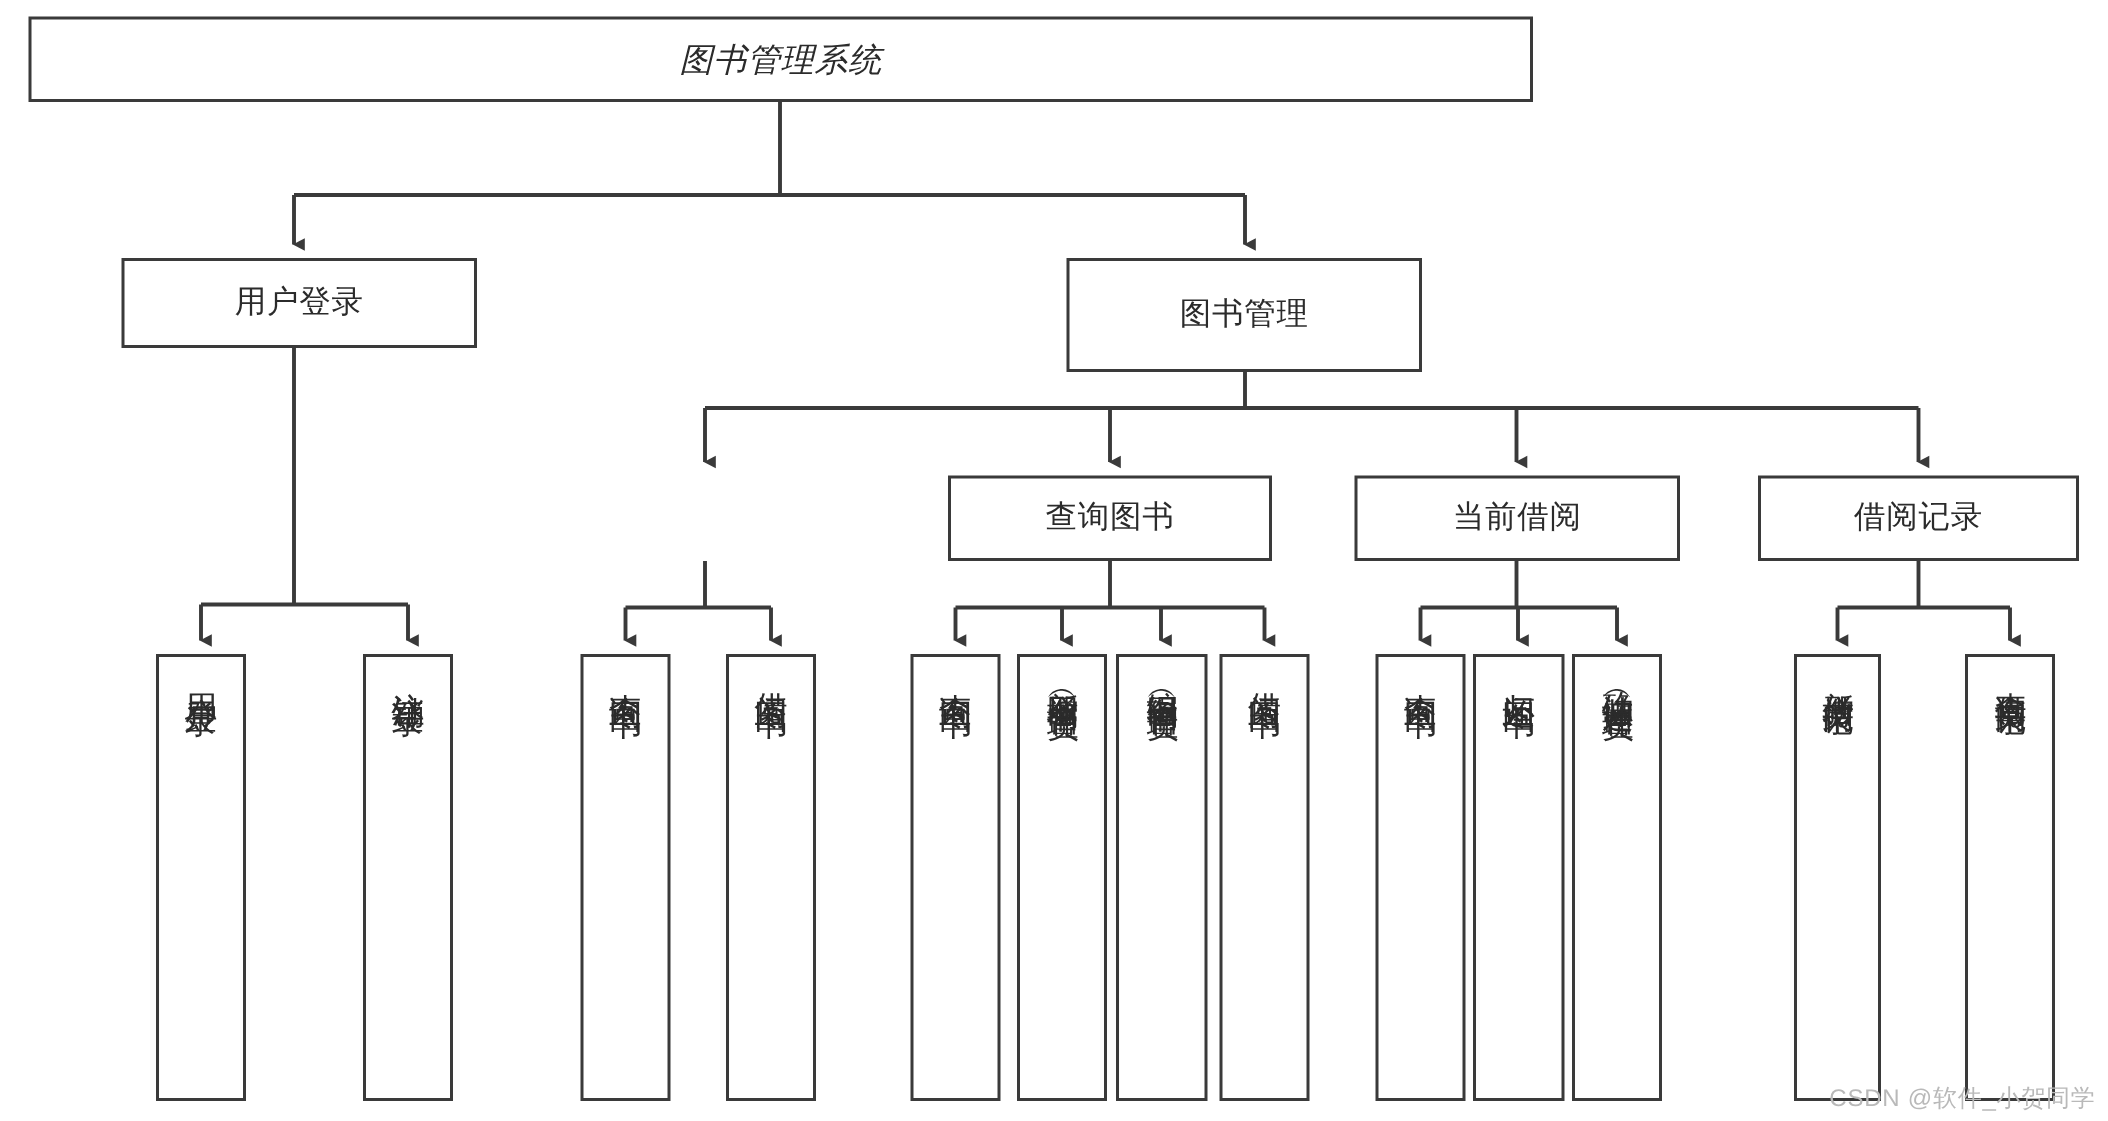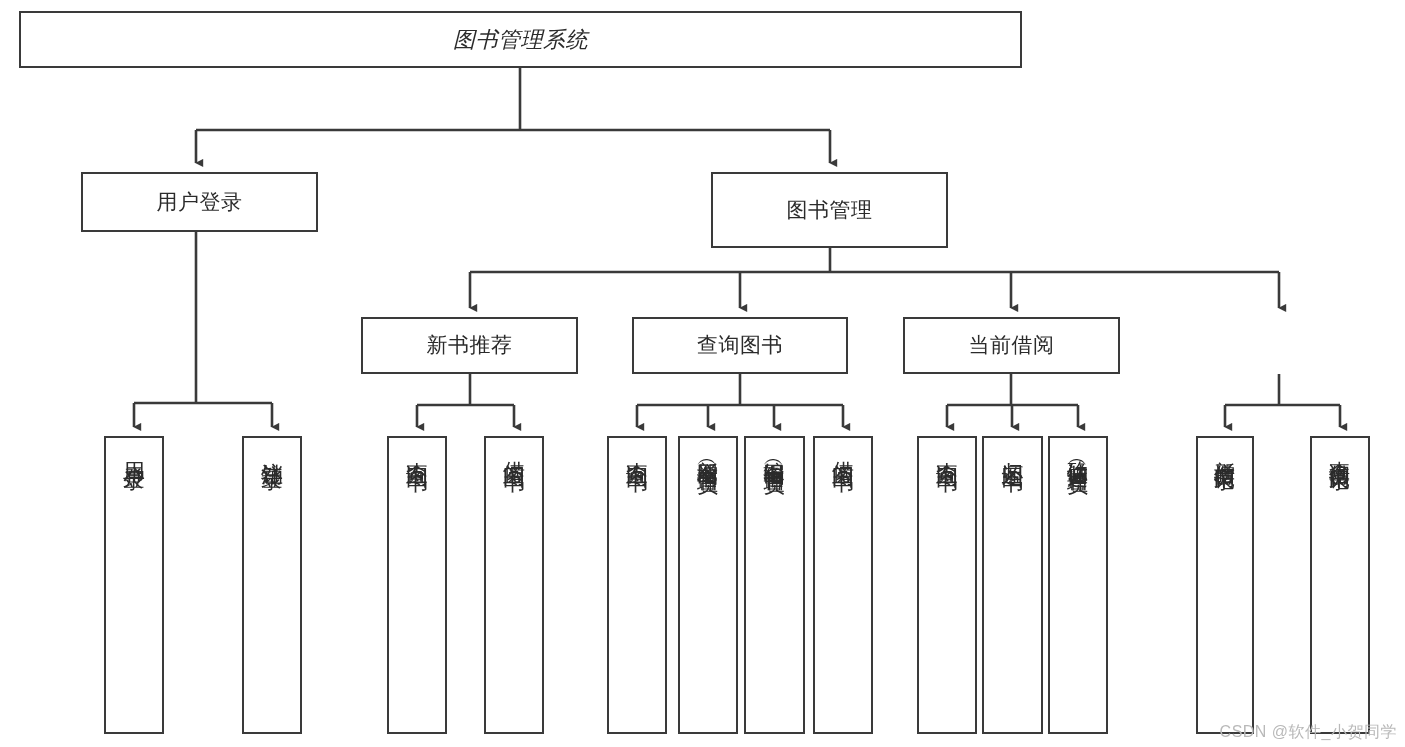--- a/index.html
+++ b/index.html
@@ -131,32 +131,32 @@
   </div>
 
   <div class="node horiz" style="left:81px; top:172px; width:237px; height:60px;">
     <span class="lbl">用户登录</span>
   </div>
 
   <div class="node horiz" style="left:711px; top:172px; width:237px; height:76px;">
     <span class="lbl">图书管理</span>
   </div>
 
-  <div class="node horiz" style="left:361px; top:317px; width:217px; height:57px;">
-    <span class="lbl">新书推荐</span>
-  </div>
 
   <div class="node horiz" style="left:632px; top:317px; width:216px; height:57px;">
     <span class="lbl">查询图书</span>
   </div>
 
   <div class="node horiz" style="left:903px; top:317px; width:217px; height:57px;justify-content:center;">
     <span class="lbl">当前借阅</span>
   </div>
 
+  <div class="node horiz" style="left:1172px; top:317px; width:214px; height:57px;">
+    <span class="lbl">借阅记录</span>
+  </div>
 
   <div class="node vert" style="left:104px; top:436px; width:60px; height:298px;">
     <span class="lbl">用户登录</span>
   </div>
 
   <div class="node vert" style="left:242px; top:436px; width:60px; height:298px;">
     <span class="lbl">注销登录</span>
   </div>
 
   <div class="node vert" style="left:387px; top:436px; width:60px; height:298px;">

